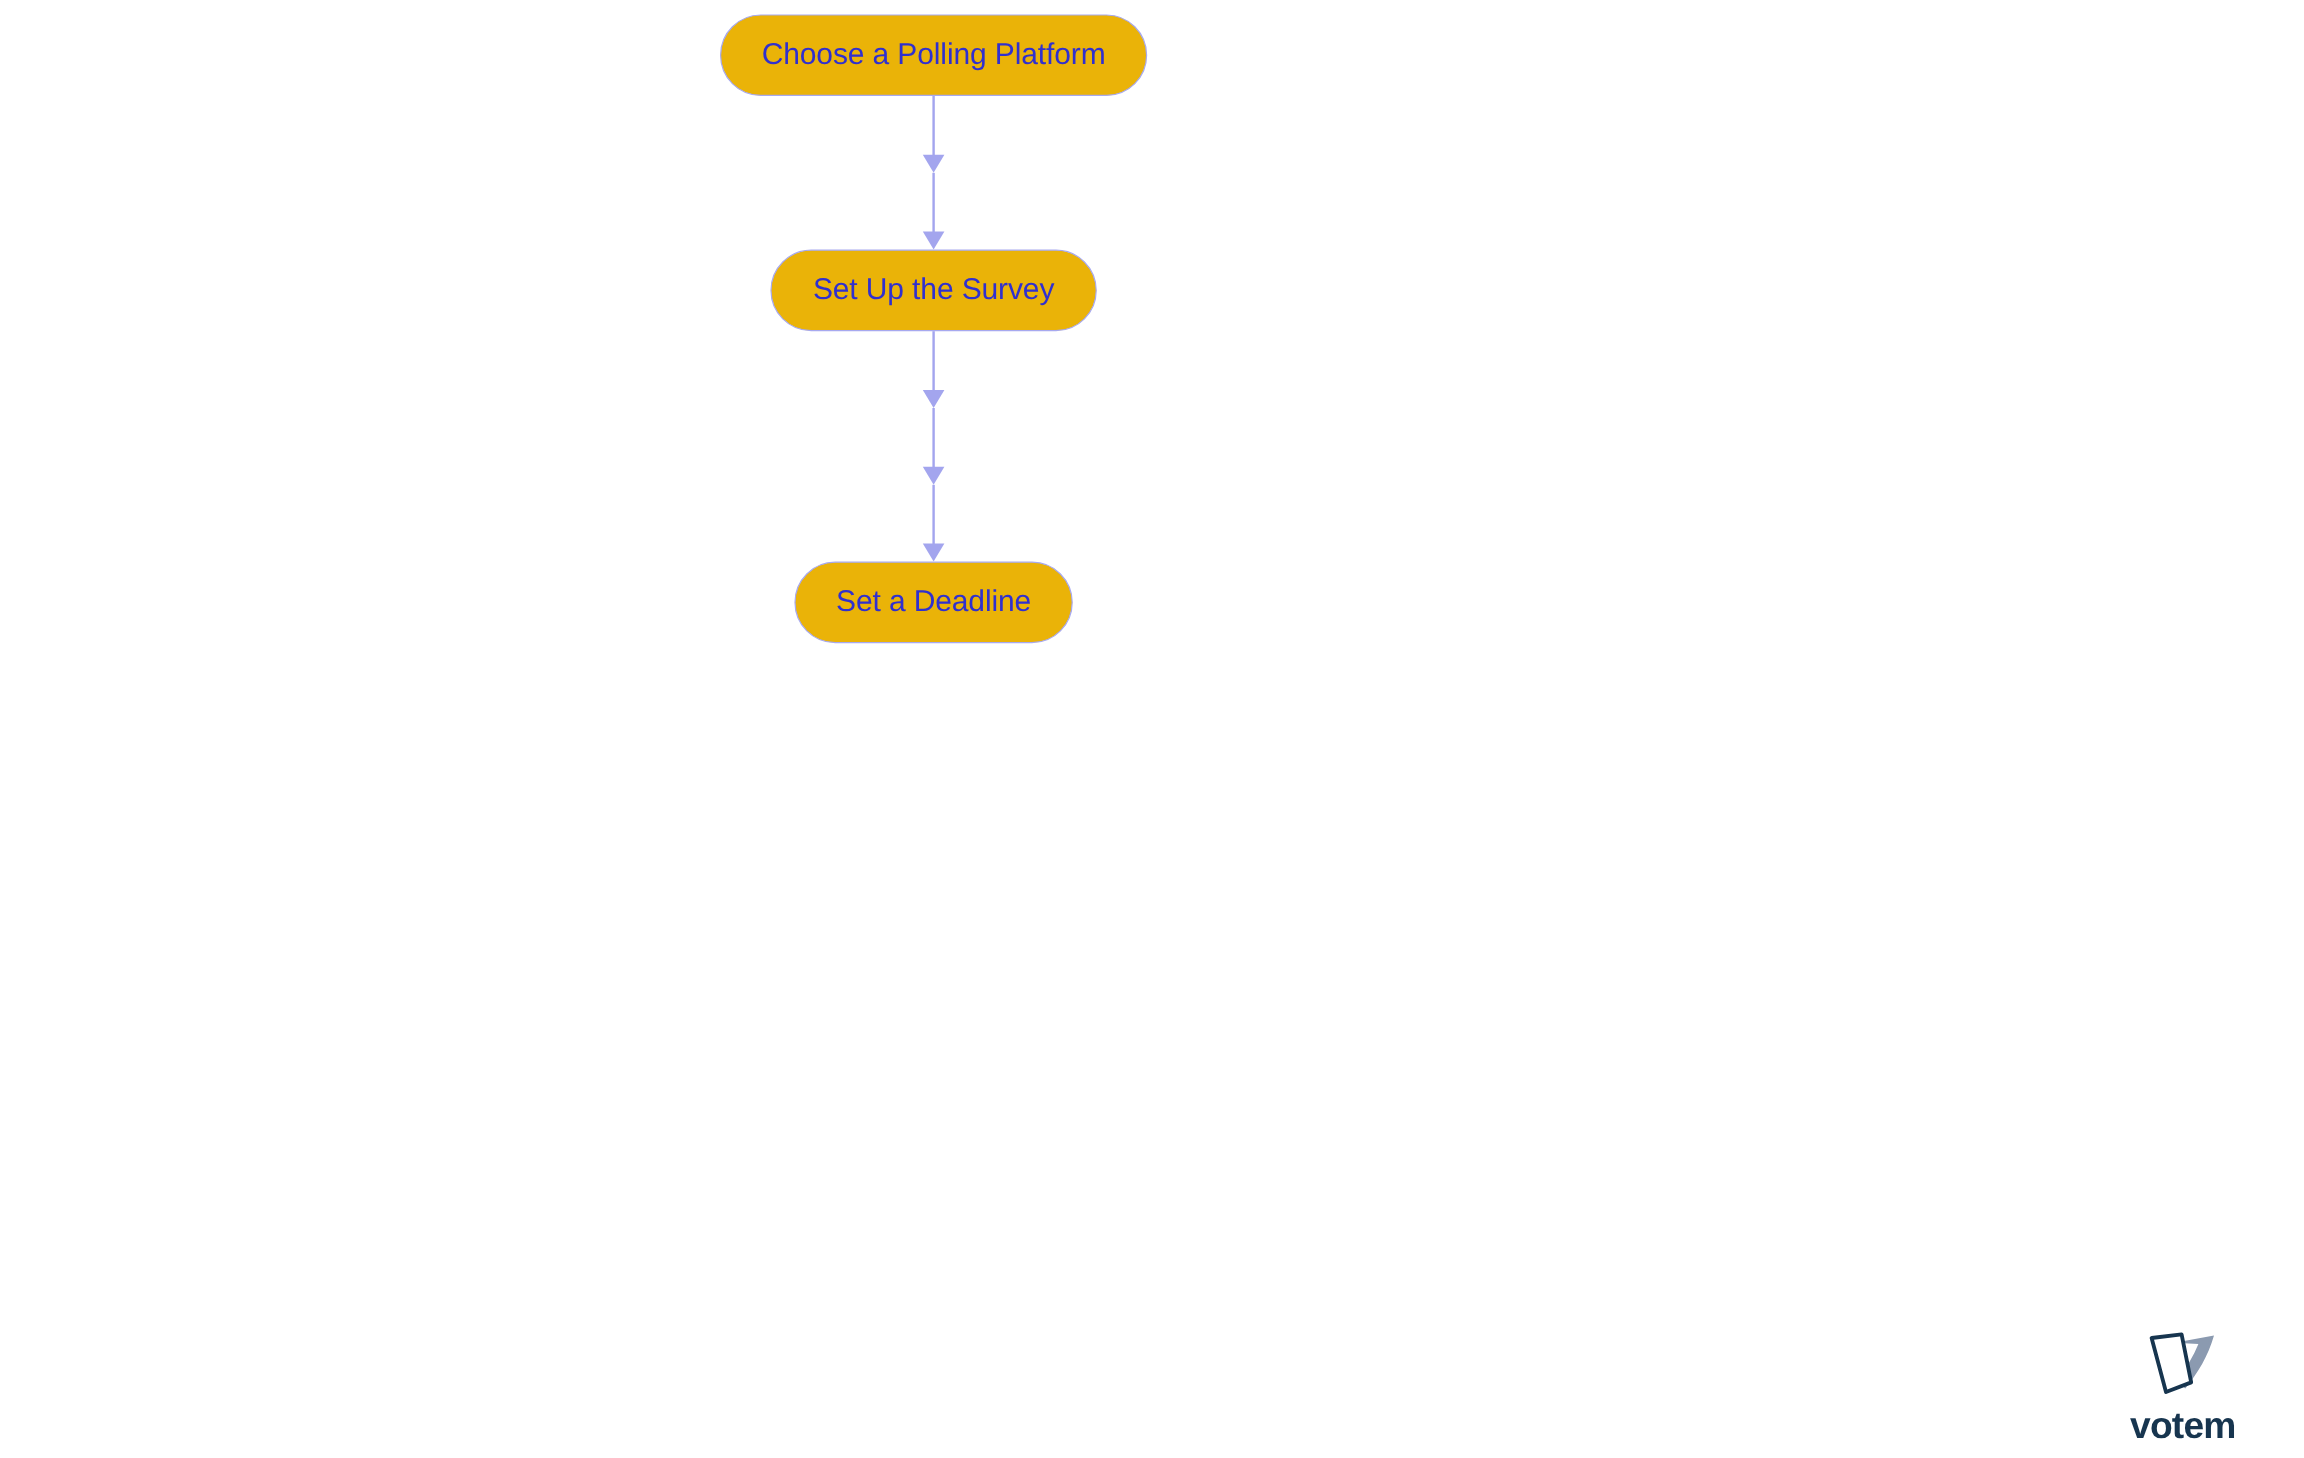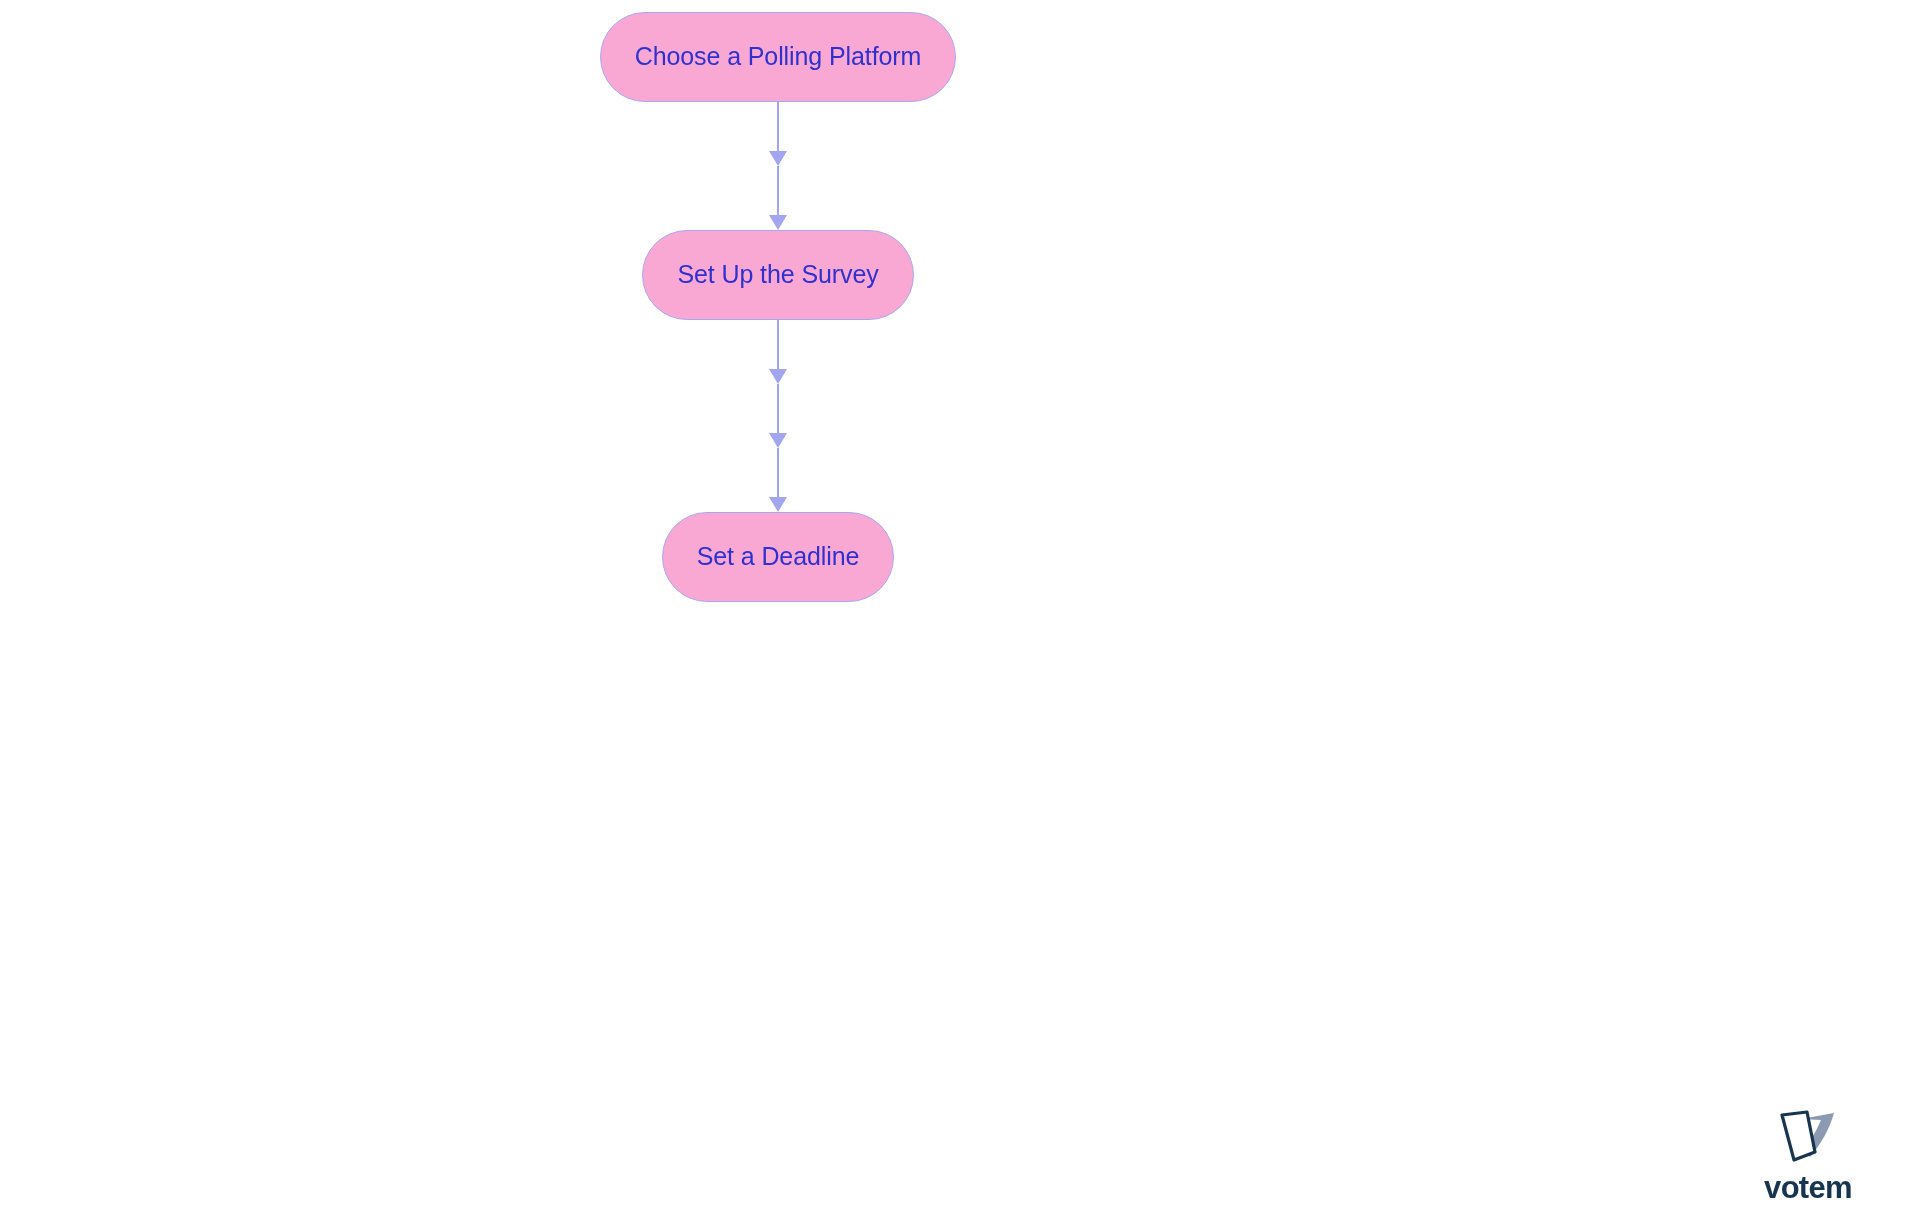--- a/index.html
+++ b/index.html
@@ -35,34 +35,34 @@
     height: 1100px;
     display: flex;
     flex-direction: column;
     align-items: center;
     padding-top: 12px;
     box-sizing: border-box;
   }
 
   
   .flow-node {
-    background: #f9a8d4;
+    background: #eab308;
     border: 1.3px solid #a7a9ef;
     color: #3030cf;
     border-radius: 999px;
     box-sizing: border-box;
     display: flex;
     align-items: center;
     justify-content: center;
     font-size: 25px;
     font-weight: 400;
     letter-spacing: -0.1px;
     line-height: 1;
     white-space: nowrap;
-    height: 90px;
+    height: 68px;
     padding: 0 34px;
   }
   .flow-node-label {
     display: block;
     transform: translateY(-1px);
   }
 
   
   .flow-connector {
     width: 40px;
@@ -86,21 +86,21 @@
   
   .gap-1 .connector-line { height: 50px; }
   .gap-2 .connector-line { height: 50px; }
   .gap-3 .connector-line { height: 50px; }
   .gap-4 .connector-line { height: 50px; }
   .gap-5 .connector-line { height: 50px; }
 
   
   #brand-logo {
     position: absolute;
-    right: 52px;
+    right: 41px;
     bottom: 12px;
     width: 120px;
     display: flex;
     flex-direction: column;
     align-items: center;
   }
   #brand-mark {
     width: 62px;
     height: 56px;
     display: block;

